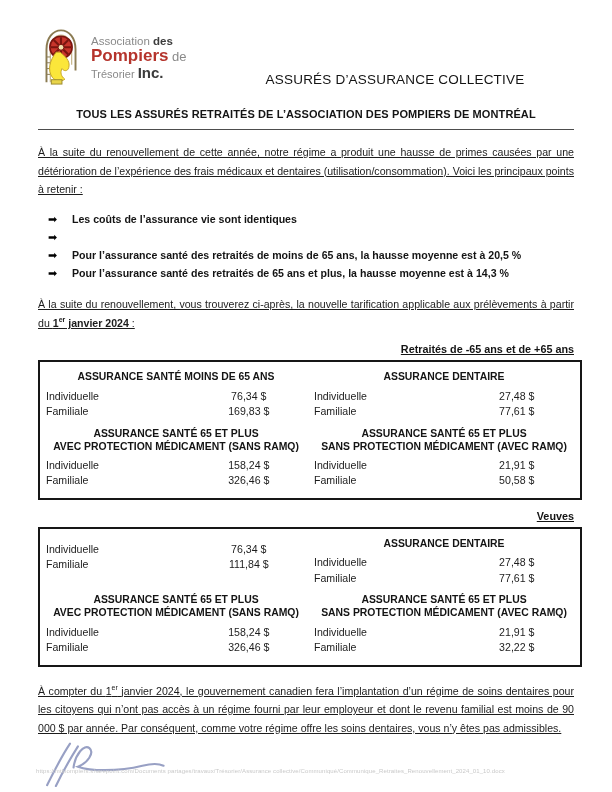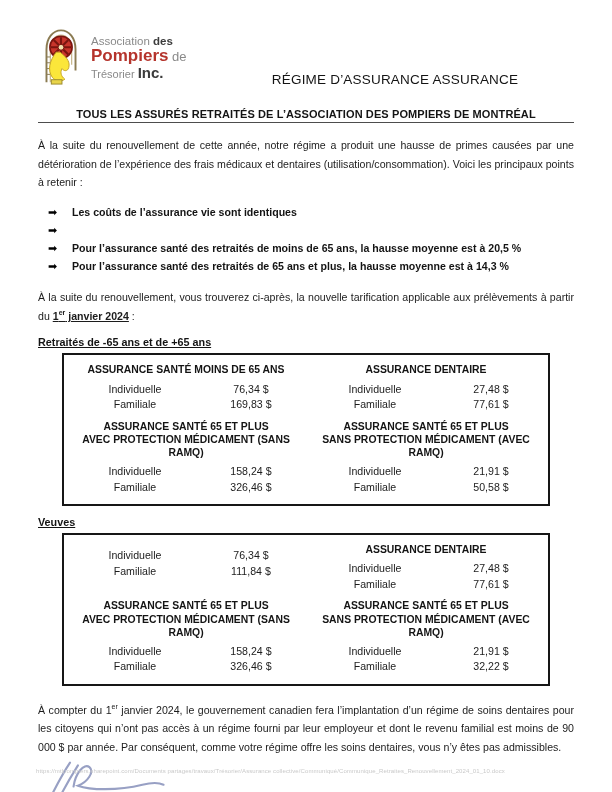--- a/index.html
+++ b/index.html
@@ -13,44 +13,44 @@
   .logo-text{margin-left:7px; line-height:1.08; white-space:nowrap;}
   .lt1{font-size:11.5px; color:#8a8a8a;}
   .lt1 b{color:#3c3c3c;}
   .lt2{font-size:13px; color:#8a8a8a;}
   .lt2 b{color:#b5342c; font-size:17px;}
   .lt3{font-size:11px; color:#8a8a8a;}
   .lt3 b{color:#3c3c3c; font-size:15px;}
   .doc-title{flex:1; text-align:center; font-size:13.5px; line-height:20px; color:#141414; letter-spacing:.2px; padding-top:4px;}
 
   
-  .banner{margin-top:14px; border-bottom:1px solid #4d4d4d; text-align:center;}
+  .banner{margin-top:14px; border-bottom:1px solid #4d4d4d; padding-bottom:7px; text-align:center;}
   .banner span{font-size:11px; font-weight:700; color:#141414; letter-spacing:.1px;}
 
   
-  .para{font-size:10.6px; line-height:18.5px; text-align:justify; margin:13px 0 0 0; color:#1c1c1c;}
+  .para{font-size:10.6px; line-height:18.5px; text-align:justify; margin:13px 0 0 0; color:#1c1c1c;text-decoration:underline;}
   .para .u-bold{font-weight:700; text-decoration:underline;}
   sup{font-size:7px; vertical-align:super; line-height:0;}
 
   
   .bullets{margin:11px 0 0 10px; padding:0; list-style:none;}
   .bullets li{display:flex; align-items:baseline; font-size:10.6px; font-weight:700; line-height:18.2px; color:#141414;}
   .arrow{flex:0 0 auto; width:24px; font-size:11px; color:#000; font-weight:400;}
 
   
-  .sec-title{margin-top:11px; text-align:left; font-size:10.8px; font-weight:700; text-decoration:underline; color:#141414;}
-
-  
-  .rtable{margin:5px auto 0 auto; width:488px; border:2px solid #161616; box-sizing:border-box;
+  .sec-title{margin-top:11px; text-align:right; font-size:10.8px; font-weight:700; text-decoration:underline; color:#141414;}
+
+  
+  .rtable{margin:5px auto 0 auto; width:544px; border:2px solid #161616; box-sizing:border-box;
           display:grid; grid-template-columns:1fr 1fr; row-gap:7px; padding:8px 2px 9px 2px;}
   .quad{padding:0 4px;}
   .qh{font-size:10.4px; font-weight:700; text-align:center; line-height:13.2px; color:#141414; letter-spacing:0;}
   .qrows{margin-top:5px;}
   .qrow{display:grid; grid-template-columns:56% 44%; font-size:10.6px; line-height:15.5px; color:#1c1c1c;}
-  .ql{text-align:center;}
+  .ql{text-align:left;}
   .qv{text-align:center;}
 
   
   .sig{margin:4px 0 0 2px;}
   .sig svg{display:block;}
 
   
   .footer-url{position:absolute; left:36px; bottom:18px; width:545px; font-size:6px; color:#c9c9c9; white-space:nowrap; overflow:hidden; letter-spacing:.1px;}
 </style>
 </head>
@@ -72,21 +72,21 @@
           <rect x="13" y="55.5" width="11" height="4.5" fill="#e8d44a" stroke="#9b8a2e" stroke-width="1"></rect>
         </svg>
       </span>
       <div class="logo-text">
         <div class="lt1"><span>Association </span><b>des</b></div>
         <div class="lt2"><b>Pompiers</b><span> de</span></div>
         <div class="lt3"><span>Trésorier </span><b>Inc.</b></div>
       </div>
     </div>
     <div class="doc-title">
-      <div>RÉGIME D’ASSURANCE ASSURANCE</div>
+      <div>ASSURÉS D’ASSURANCE COLLECTIVE</div>
     </div>
   </div>
 
   <div class="banner">
     <span>TOUS LES ASSURÉS RETRAITÉS DE L’ASSOCIATION DES POMPIERS DE MONTRÉAL</span>
   </div>
 
   <p class="para">À la suite du renouvellement de cette année, notre régime a produit une hausse de primes causées par une détérioration de l’expérience des frais médicaux et dentaires (utilisation/consommation). Voici les principaux points à retenir :</p>
 
   <ul class="bullets">

